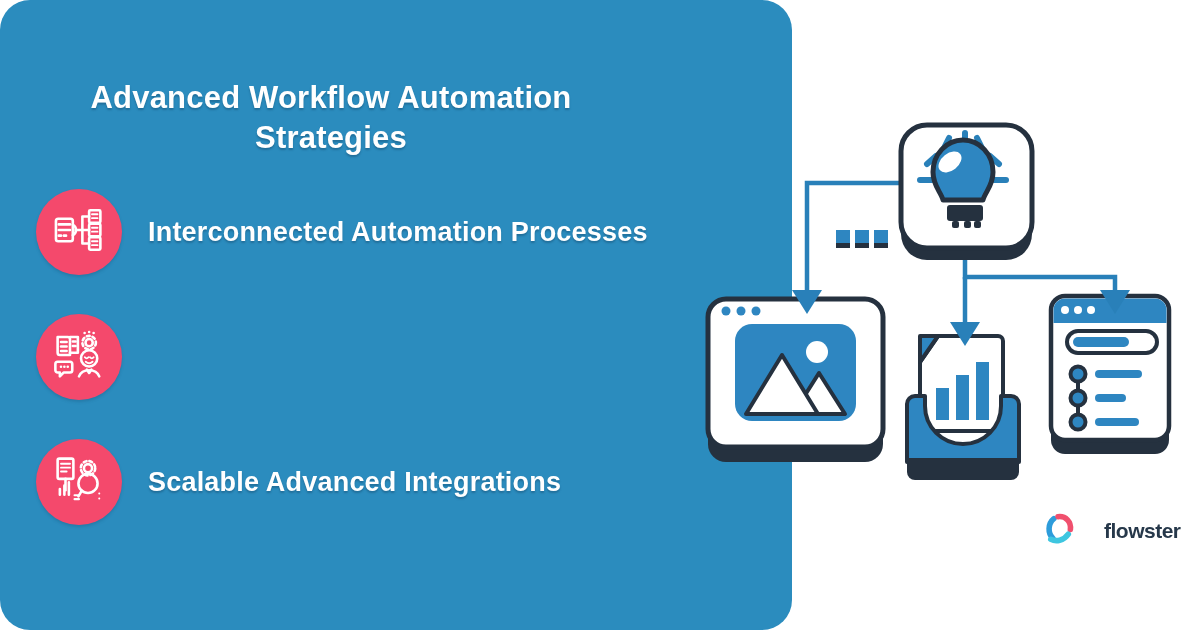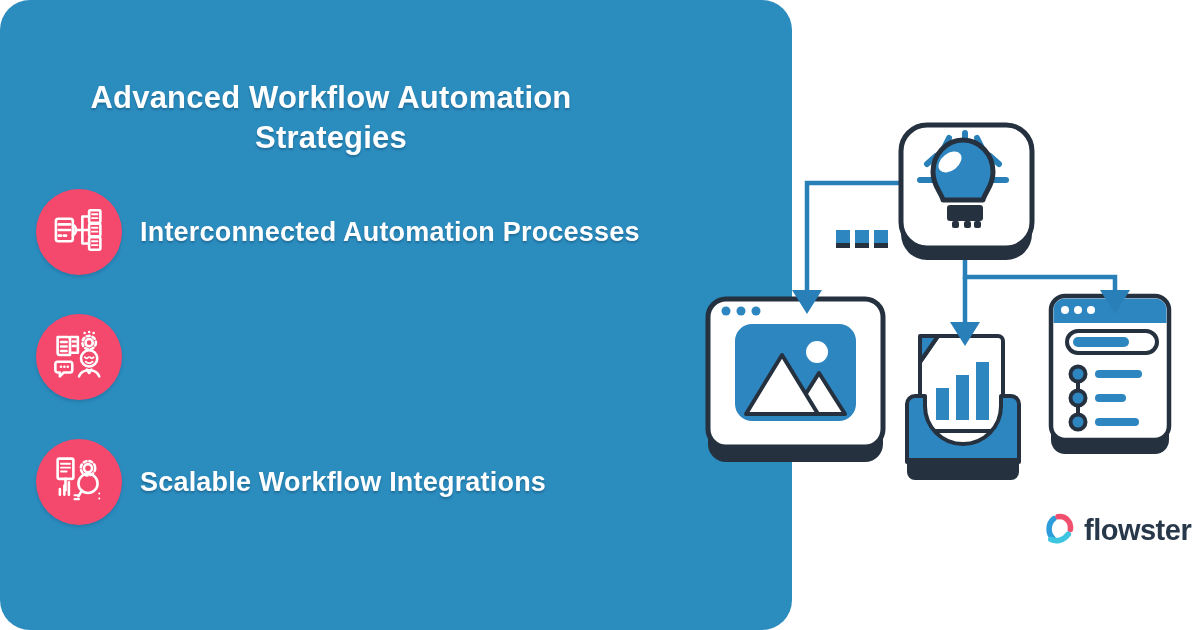--- a/index.html
+++ b/index.html
@@ -13,41 +13,41 @@
     position:absolute;left:0;top:0;width:792px;height:630px;
     background:#2B8CBE;border-radius:30px;
   }
   .panel-title{
     position:absolute;top:78px;left:61px;width:540px;
     text-align:center;color:#ffffff;
     font-size:31px;line-height:40px;font-weight:700;letter-spacing:.2px;
     text-shadow:0 2px 2px rgba(21,73,108,.45);
   }
   .item{
-    position:absolute;left:36px;display:flex;align-items:center;gap:18px;height:86px;justify-content:space-between;
+    position:absolute;left:36px;display:flex;align-items:center;gap:26px;height:86px;justify-content:space-between;
   }
   .item-1{top:189px}.item-2{top:314px}.item-3{top:439px}
   .badge{
     width:86px;height:86px;border-radius:50%;background:#F4496C;
     display:flex;align-items:center;justify-content:center;flex:0 0 auto;
     box-shadow:0 2px 3px rgba(21,73,108,.25);
   }
   .badge svg{stroke:#fff;fill:none;stroke-width:2.3;stroke-linecap:round;stroke-linejoin:round;}
   .item-label{
     color:#ffffff;font-size:27px;font-weight:600;letter-spacing:.2px;
     text-shadow:0 2px 2px rgba(21,73,108,.45);white-space:nowrap;
   }
   
   .illustration{position:absolute;left:680px;top:100px;width:520px;height:400px;}
   
   .brand{
     position:absolute;left:1042px;top:512px;display:flex;align-items:center;gap:9px;
   }
   .brand-name{
-    color:#26384A;font-size:29px;font-weight:700;letter-spacing:-.5px;
+    color:#26384A;font-size:21px;font-weight:700;letter-spacing:-.5px;margin-left:20px;
   }
 </style>
 </head>
 <body>
 
 <div class="panel">
   <div class="panel-title">Advanced Workflow Automation Strategies</div>
 
   <div class="item item-1">
     <div class="badge">
@@ -97,21 +97,21 @@
           <path d="M12,23 V33"></path>
           <path d="M7,37 v-5 M11,37 v-8 M15,37 v-11"></path>
           <circle cx="32" cy="27" r="8.5"></circle>
           <circle cx="32" cy="13.5" r="3.6"></circle>
           <circle cx="32" cy="13.5" r="6.4" stroke-dasharray="2.6 2.6"></circle>
           <path d="M26.5,33.5 l-3,5"></path>
           <path d="M20,37.5 h4 M20,41 h4 M42,36 h.01 M42,40.5 h.01" stroke-width="1.8"></path>
         </svg>
       </span>
     </div>
-    <div class="item-label">Scalable Workflow Integrations</div>
+    <div class="item-label">Scalable Advanced Integrations</div>
   </div>
 </div>
 
 <svg class="illustration" viewBox="0 0 520 400">
 
   <g stroke="#2980B9" stroke-width="4.5" fill="none">
     <path d="M221,83 H127 V198"></path>
     <path d="M285,158 V177 H435 V198"></path>
     <path d="M285,177 V228"></path>
   </g>

